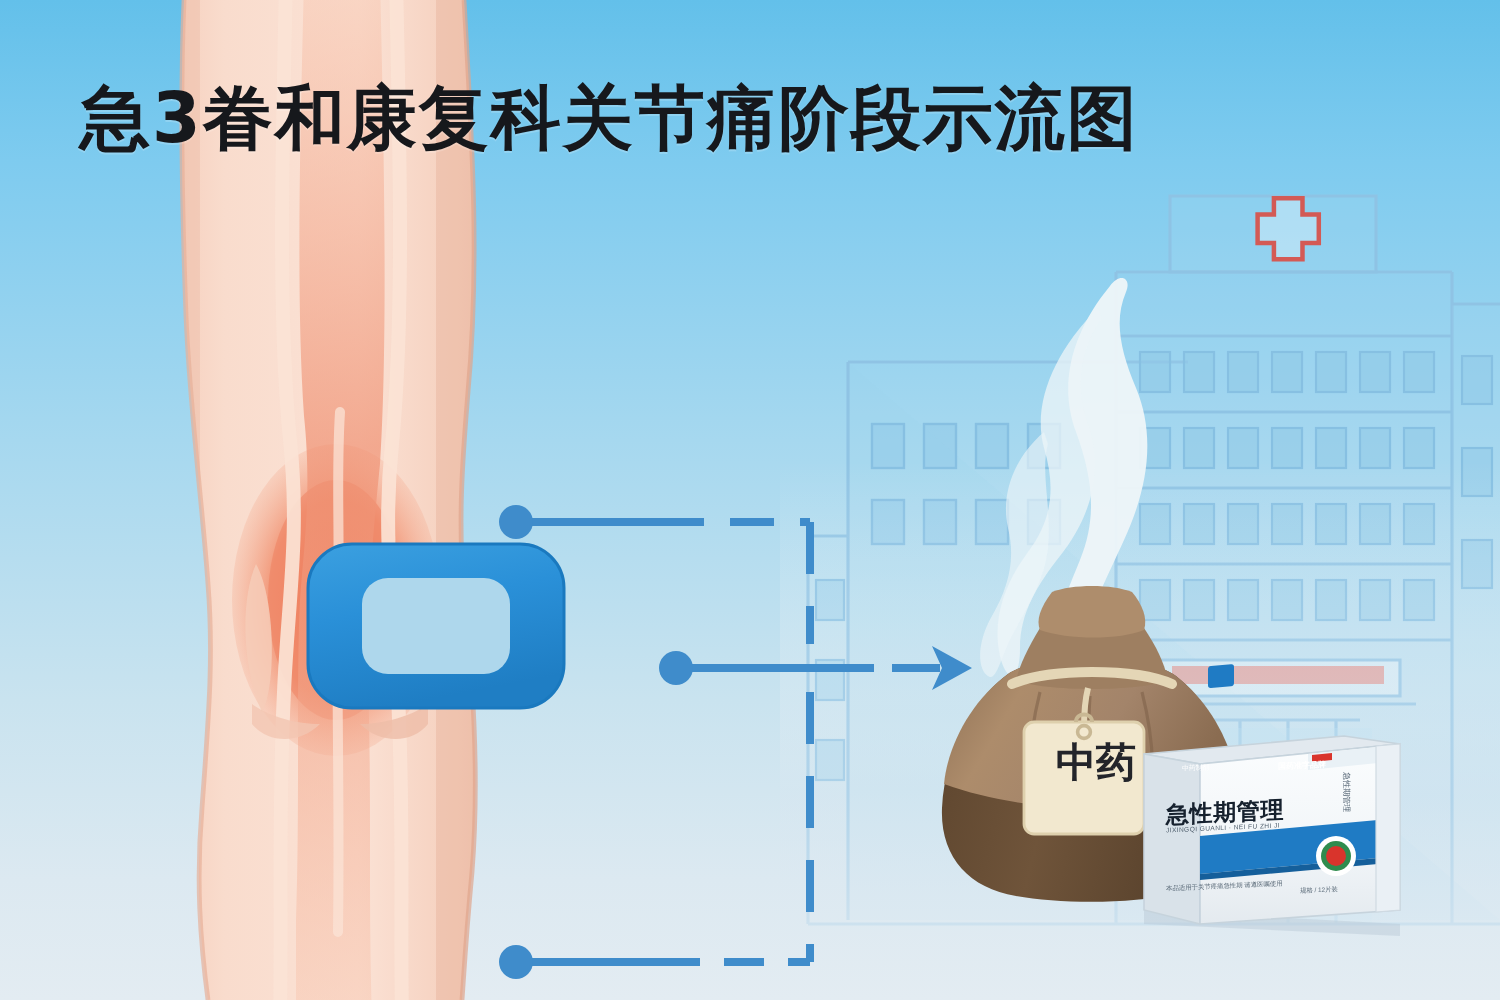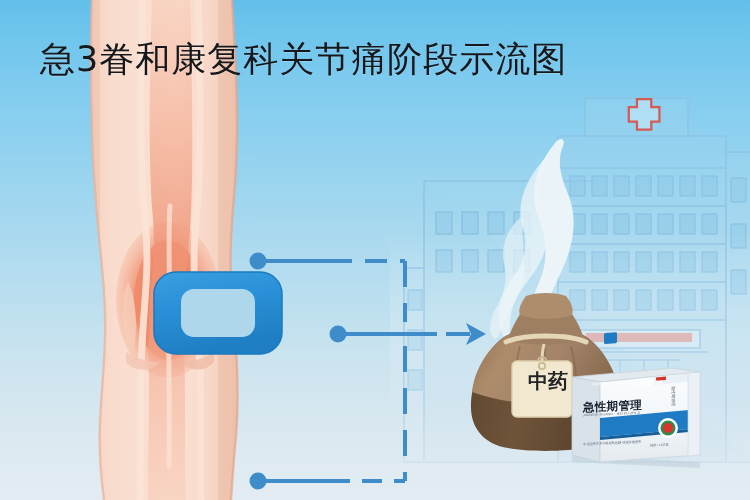--- a/index.html
+++ b/index.html
@@ -15,21 +15,21 @@
     background:linear-gradient(180deg,#63c0ea 0%,#7ecbef 16%,#a6d8ef 44%,#c9e3ef 70%,#dce9f1 88%,#e3ecf2 100%);
   }
   .layer { position:absolute; inset:0; }
   svg.layer { display:block; }
 
   
   #title {
     position:absolute;
     left:40px; top:36px;
     font-size:35px;
-    font-weight:normal;
+    font-weight:bold;
     letter-spacing:1px;
     color:#16181c;
     white-space:nowrap;
     font-family:"DejaVu Sans","Liberation Sans",sans-serif;
     text-shadow:0 1px 0 rgba(255,255,255,.18);
     z-index:40;
   }
 
   
   #tag-text {

